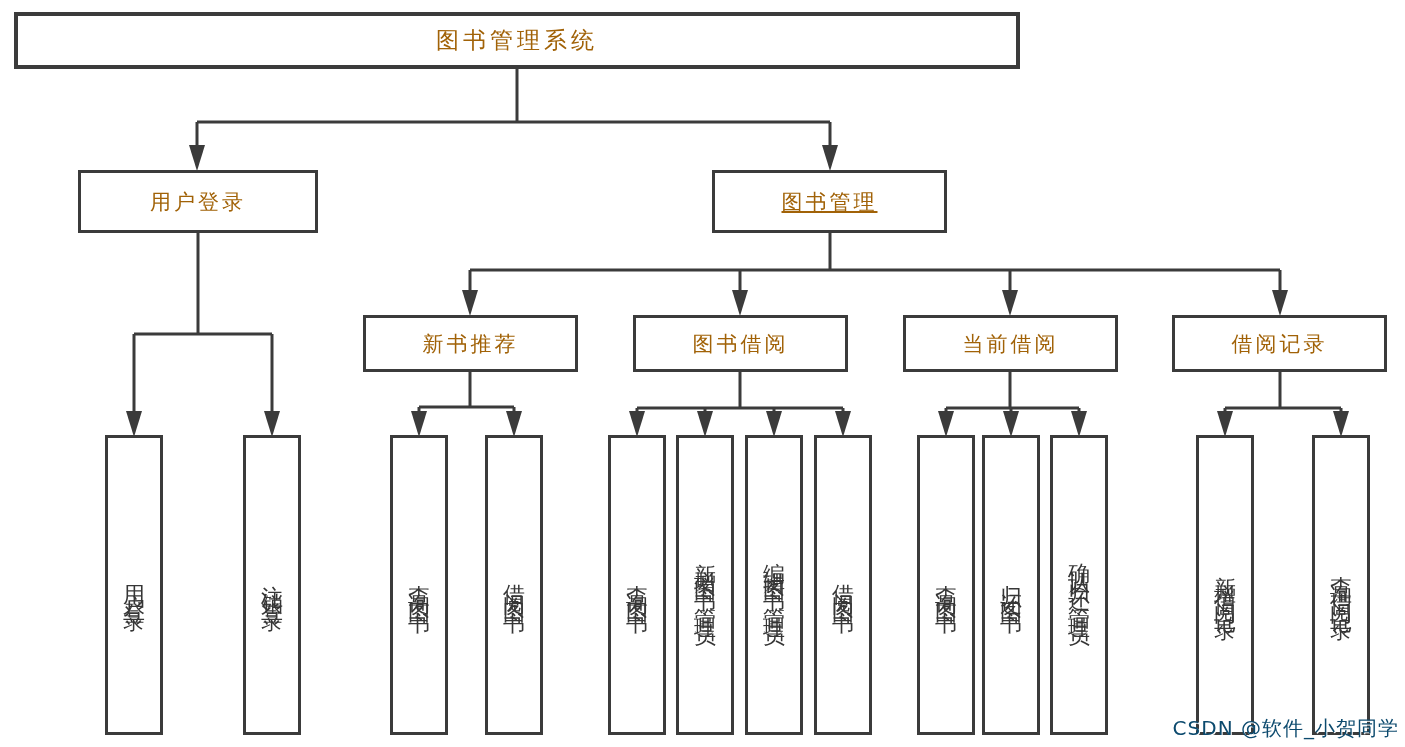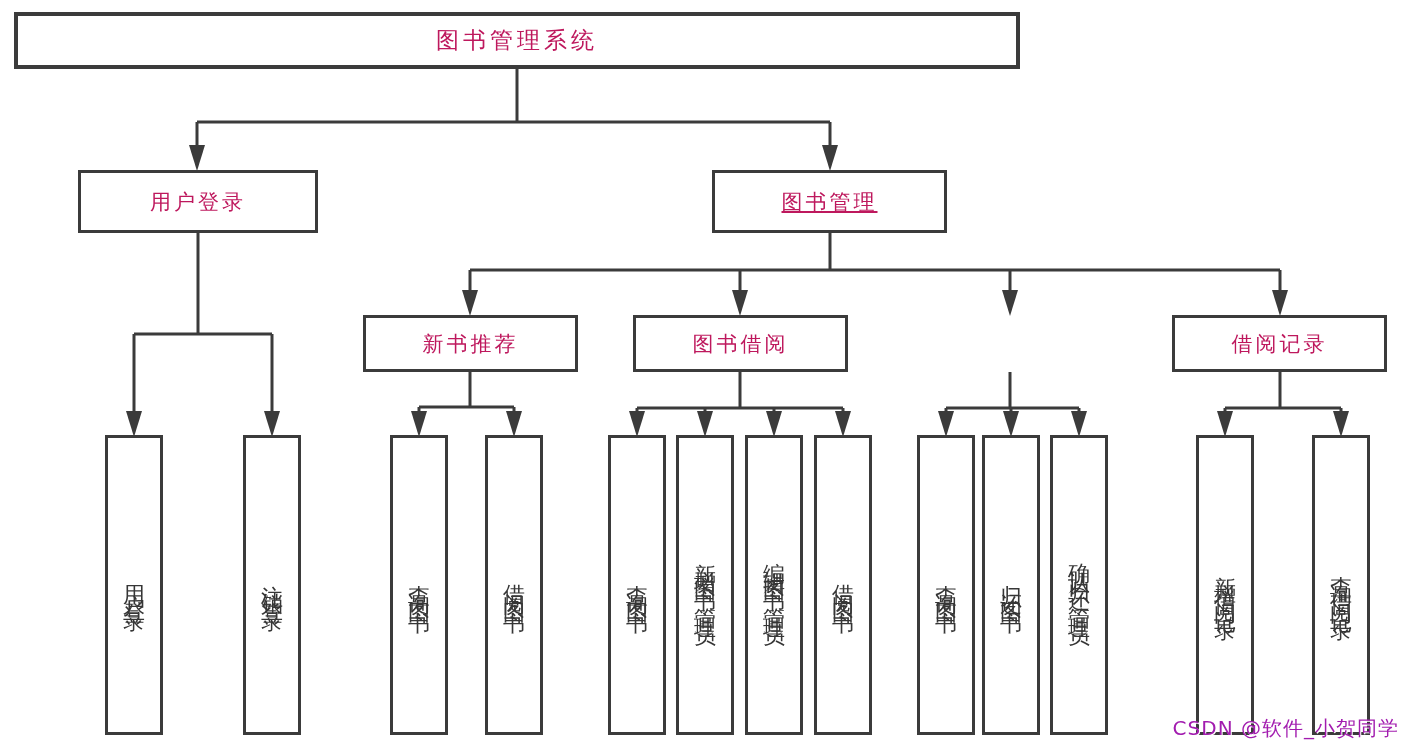--- a/index.html
+++ b/index.html
@@ -19,21 +19,21 @@
   }
   .hbox {
     position: absolute;
     box-sizing: border-box;
     background: #ffffff;
     border: 3px solid #3b3b3b;
     display: flex;
     align-items: center;
     justify-content: center;
     z-index: 2;
-    color: #be185d;
+    color: #a16207;
     font-size: 21px;
     letter-spacing: 3px;
     white-space: nowrap;
   }
   .hbox.root {
     border-width: 4px;
     font-size: 23px;
     letter-spacing: 4px;
   }
   .vbox {
@@ -58,21 +58,21 @@
     line-height: 1;
     color: #363636;
   }
   .watermark {
     position: absolute;
     right: 6px;
     bottom: 5px;
     z-index: 3;
     font-size: 20px;
     letter-spacing: 1px;
-    color: #a21caf;
+    color: #0c4a6e;
     text-shadow: 1px 1px 0 #ffffff;
     white-space: nowrap;
   }
 </style>
 </head>
 <body>
 
 <div class="canvas">
 
   <svg class="connectors" width="1405" height="747" viewBox="0 0 1405 747" xmlns="http://www.w3.org/2000/svg">
@@ -154,20 +154,23 @@
   <div class="hbox" style="left:712px; top:170px; width:235px; height:63px;text-decoration:underline;">
     <span>图书管理</span>
   </div>
 
   <div class="hbox" style="left:633px; top:315px; width:215px; height:57px;">
     <span>图书借阅</span>
   </div>
   <div class="hbox" style="left:363px; top:315px; width:215px; height:57px;">
     <span>新书推荐</span>
   </div>
+  <div class="hbox" style="left:903px; top:315px; width:215px; height:57px;">
+    <span>当前借阅</span>
+  </div>
   <div class="hbox" style="left:1172px; top:315px; width:215px; height:57px;">
     <span>借阅记录</span>
   </div>
 
   <div class="vbox" style="left:105px; width:58px;">
     <span>用户登录</span>
   </div>
   <div class="vbox" style="left:243px; width:58px;">
     <span>注销登录</span>
   </div>

